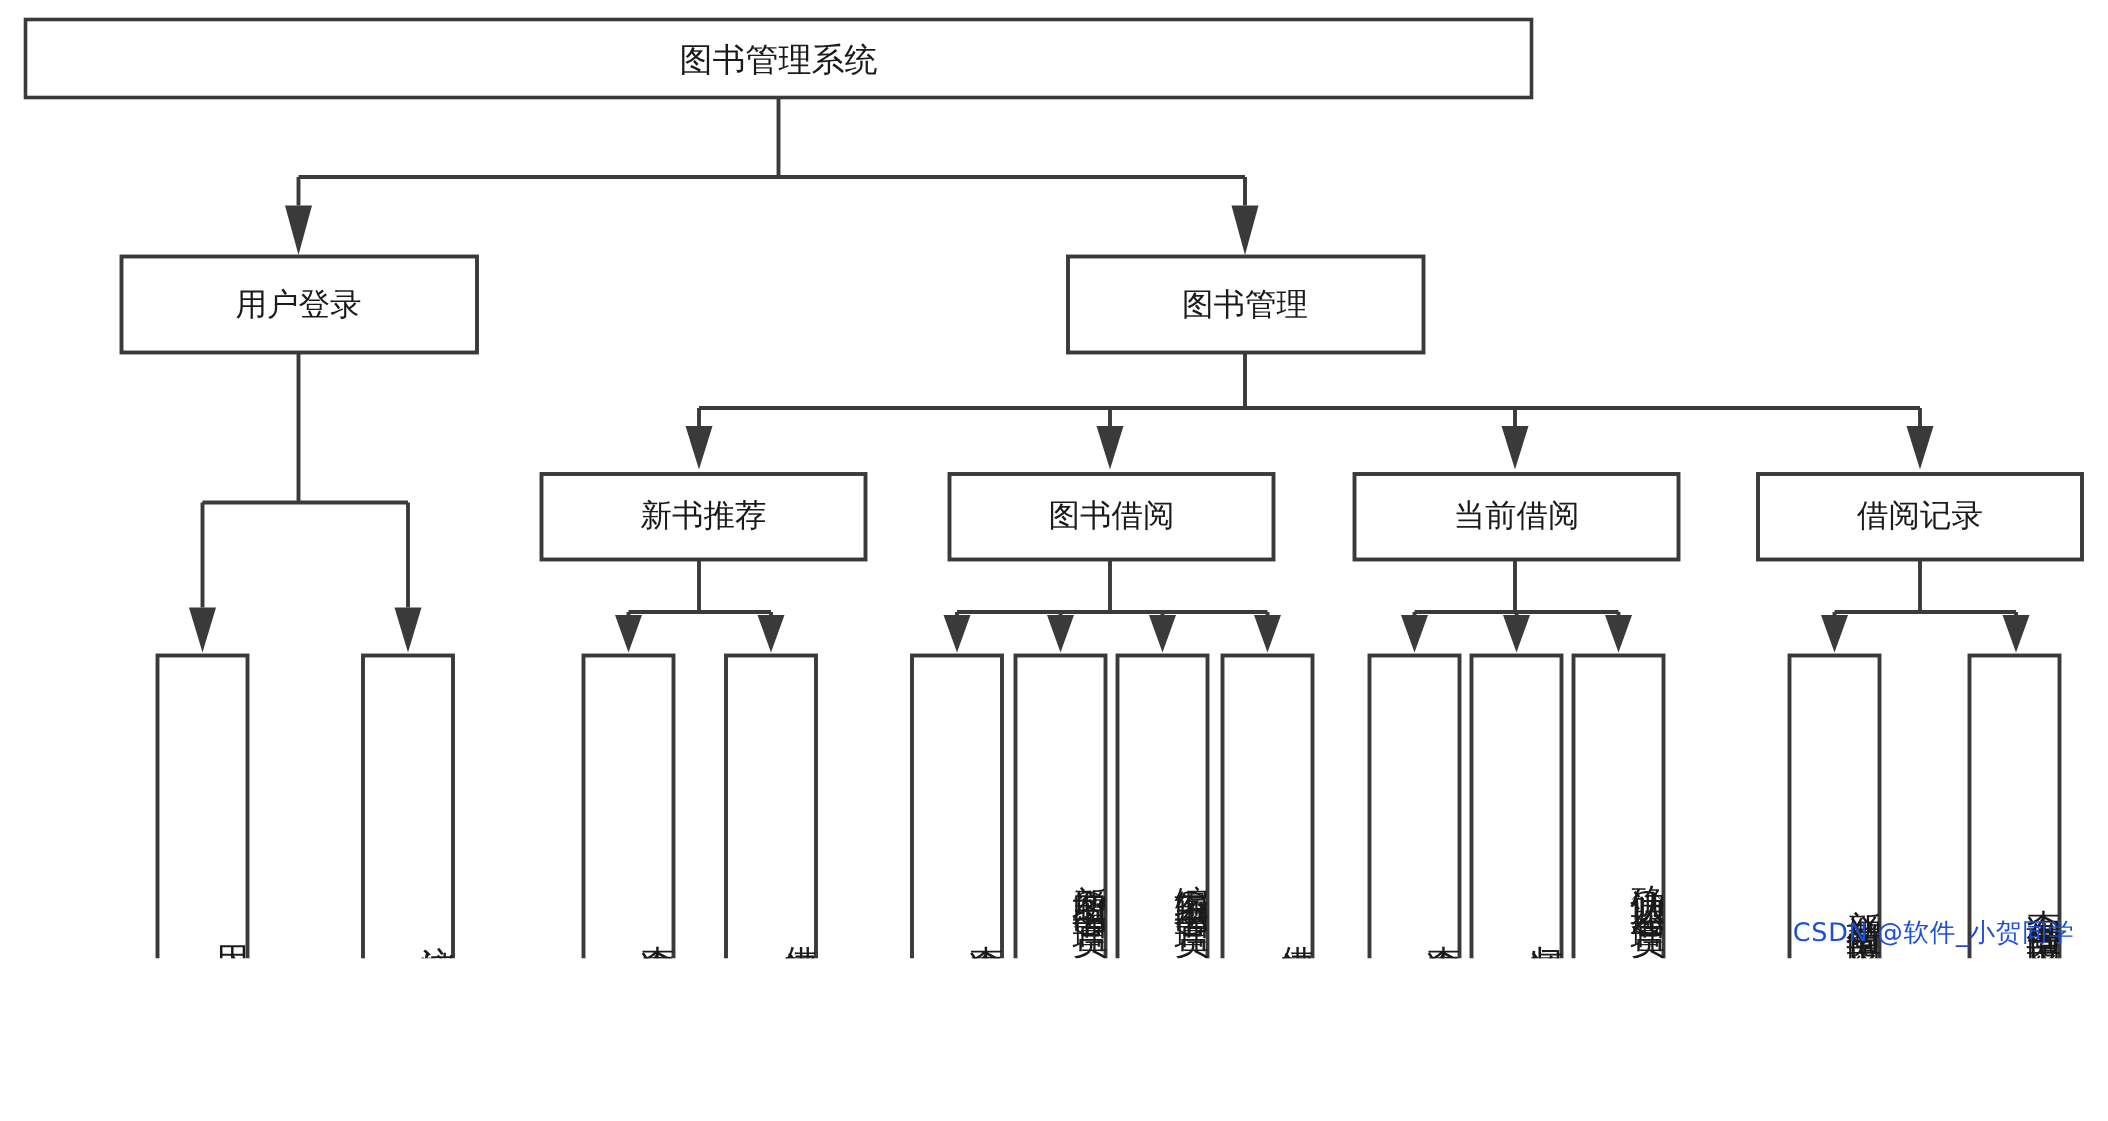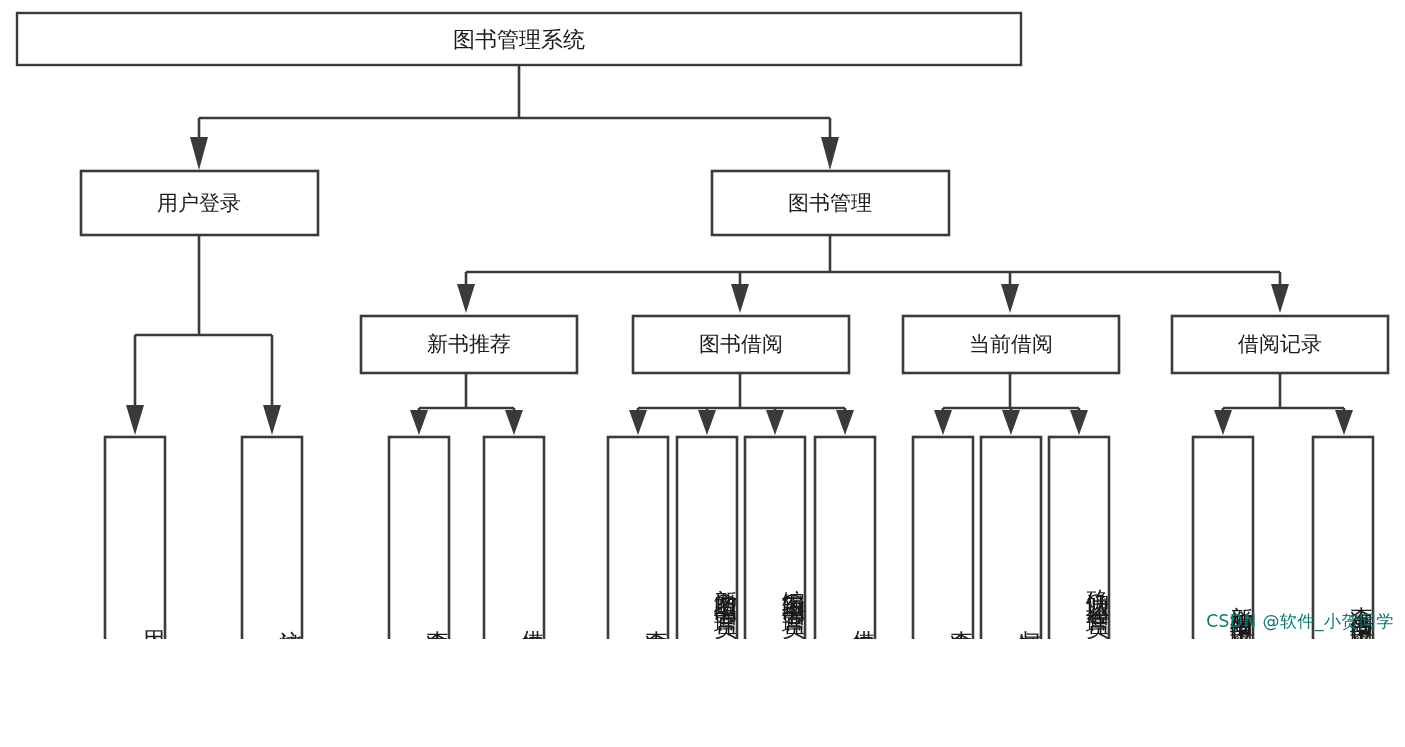--- a/index.html
+++ b/index.html
@@ -68,25 +68,25 @@
     color: #1a1a1a;
     letter-spacing: 4px;
     display: flex;
     align-items: flex-start;
     justify-content: center;
     white-space: nowrap;
     pointer-events: none;
   }
   .watermark {
     position: absolute;
-    right: 11px;
+    right: 22px;
     bottom: 6px;
     font-family: "DejaVu Sans", "Liberation Sans", sans-serif;
     font-size: 17px;
-    color: #0f766e;
+    color: #1d4ed8;
     white-space: nowrap;
     letter-spacing: 0.5px;
   }
 </style>
 </head>
 <body>
 
 <div id="diagram-root">
 
   <svg id="tree-svg" viewBox="0 0 1405 747">

